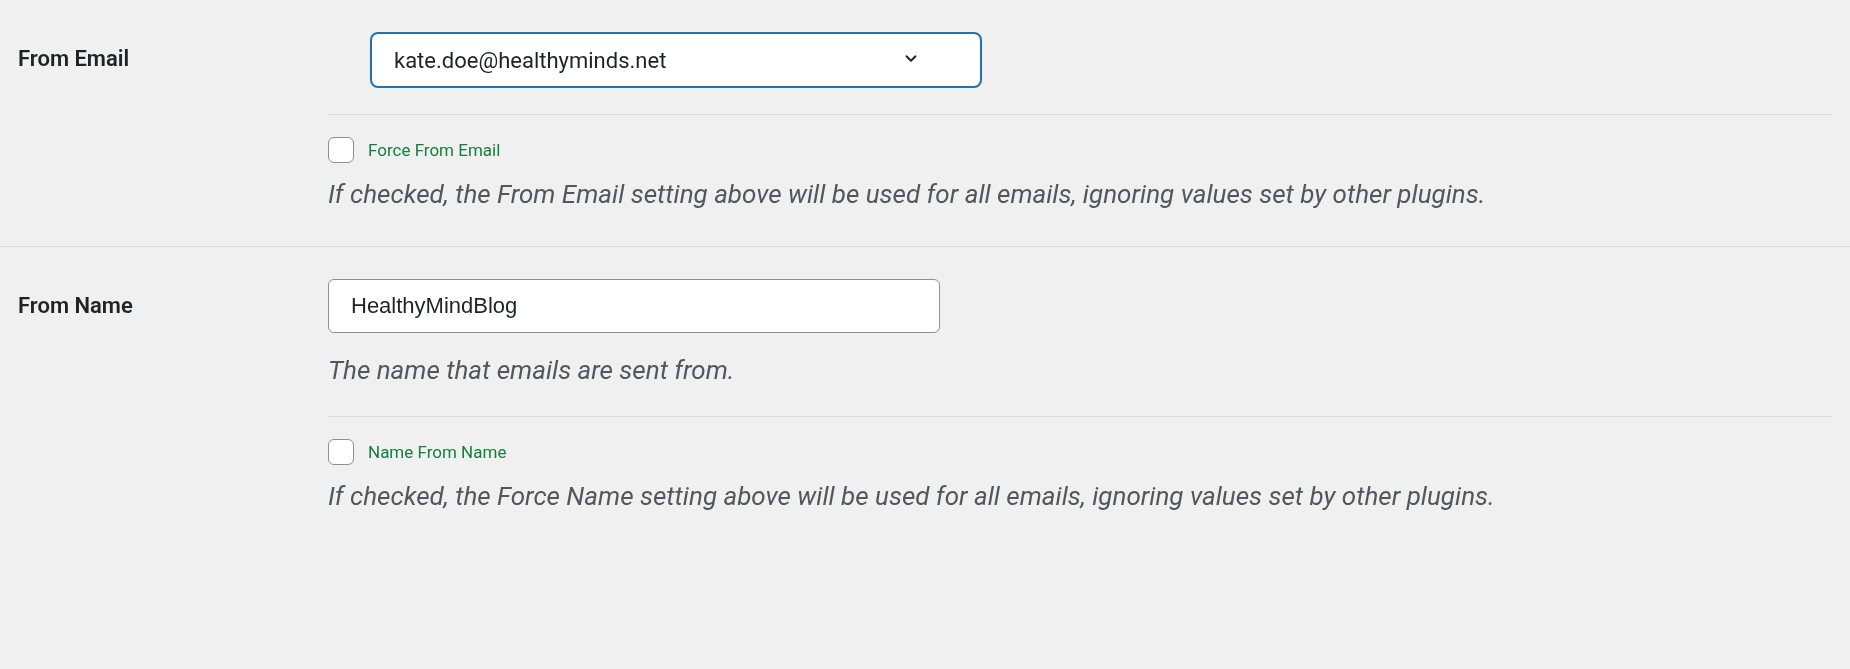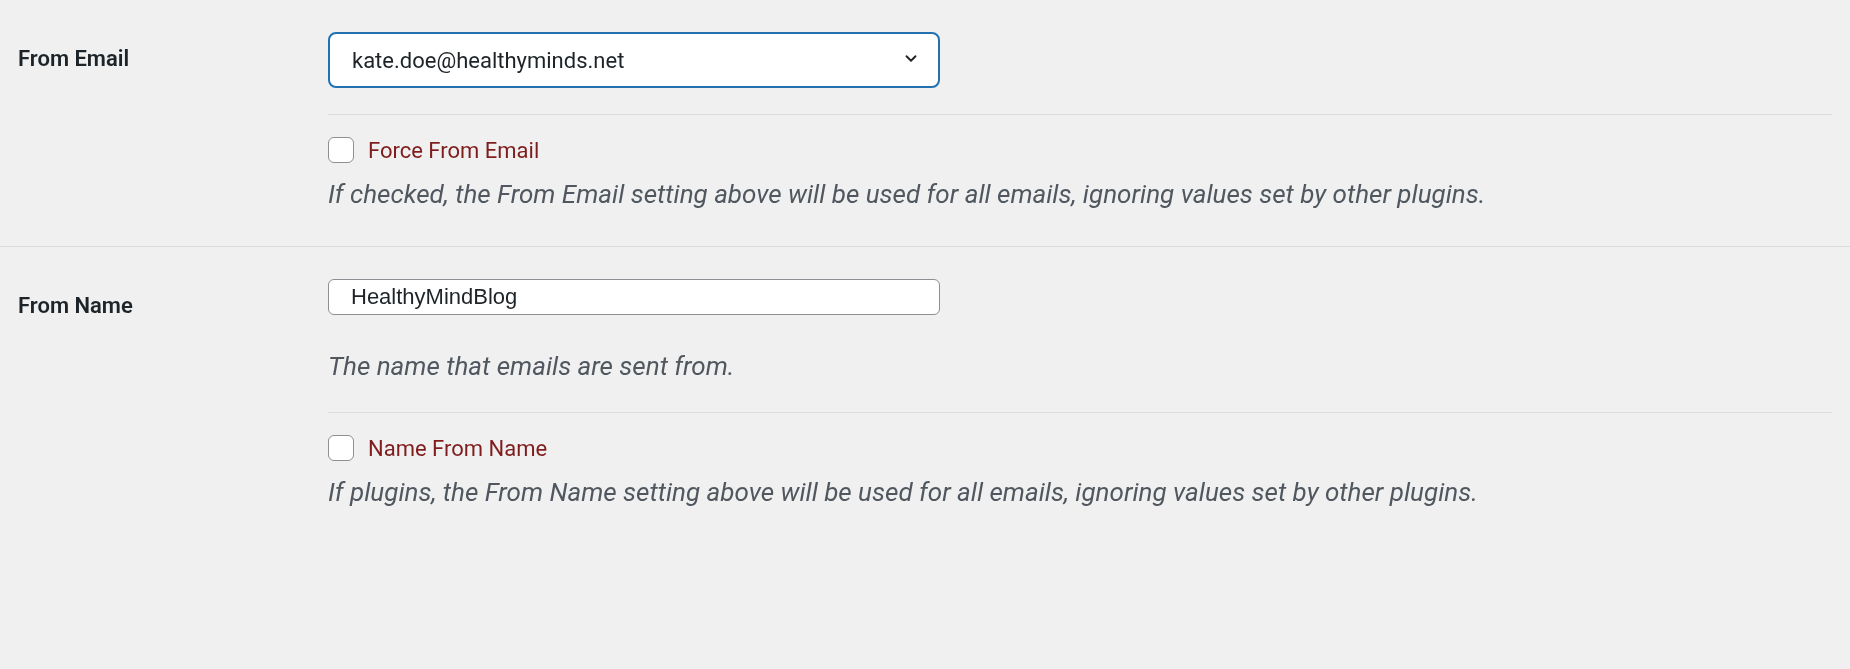--- a/index.html
+++ b/index.html
@@ -48,20 +48,21 @@
       color: #1d2327;
       background: #fff;
       border: 2px solid #2271b1;
       border-radius: 8px;
       appearance: none;
       -webkit-appearance: none;
       outline: none;
       display: flex;
       align-items: center;
       cursor: pointer;
+      margin-left: 42px;
     }
     .select-chevron {
       position: absolute;
       right: 20px;
       top: 50%;
       transform: translateY(-50%);
       pointer-events: none;
       color: #1d2327;
     }
     hr.sep {
@@ -78,43 +79,43 @@
     .checkbox {
       width: 26px;
       height: 26px;
       border: 1px solid #8c8f94;
       border-radius: 6px;
       background: #fff;
       cursor: pointer;
       flex-shrink: 0;
     }
     .checkbox-label {
-      font-size: 22px;
-      color: #7f1d1d;
+      font-size: 17px;
+      color: #15803d;
       cursor: pointer;
     }
     .description {
       font-size: 26px;
       font-style: italic;
       color: #50575e;
       line-height: 1.5;
     }
     .text-input {
       width: 612px;
-      height: 36px;
+      height: 54px;
       padding: 0 22px;
       font-size: 22px;
       color: #1d2327;
       background: #fff;
       border: 1px solid #8c8f94;
       border-radius: 6px;
       outline: none;
     }
     .below-input-desc {
-      margin-top: 32px;
+      margin-top: 18px;
     }
   </style>
 </head>
 <body>
 
 <div class="settings-table">
 
   <div class="setting-row">
     <div class="setting-label-col">
       <span class="setting-label">From Email</span>
@@ -148,17 +149,17 @@
     <div class="setting-control-col">
       <input type="text" class="text-input" value="HealthyMindBlog" style="">
       <p class="description below-input-desc">The name that emails are sent from.</p>
 
       <hr class="sep">
 
       <div class="checkbox-row">
         <div class="checkbox" role="checkbox" aria-checked="false"></div>
         <label class="checkbox-label">Name From Name</label>
       </div>
-      <p class="description">If plugins, the From Name setting above will be used for all emails, ignoring values set by other plugins.</p>
+      <p class="description">If checked, the Force Name setting above will be used for all emails, ignoring values set by other plugins.</p>
     </div>
   </div>
 
 </div>
 
 </body></html>

